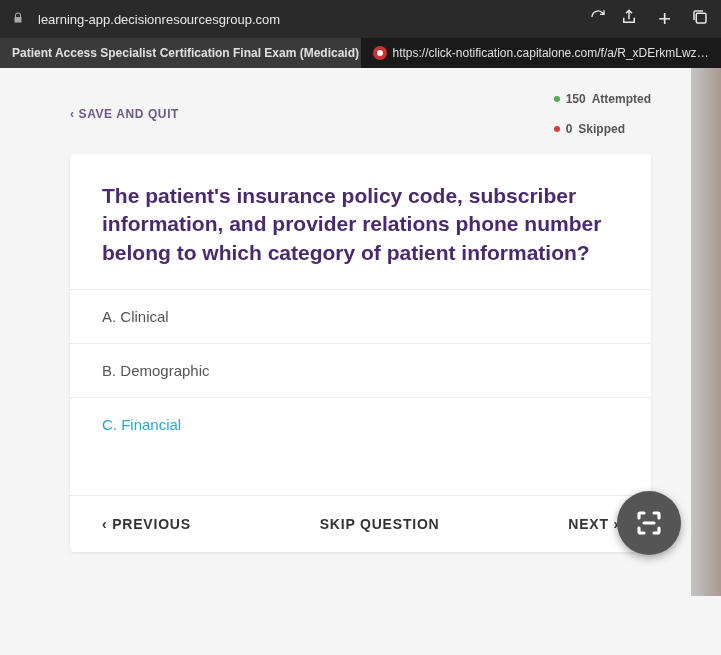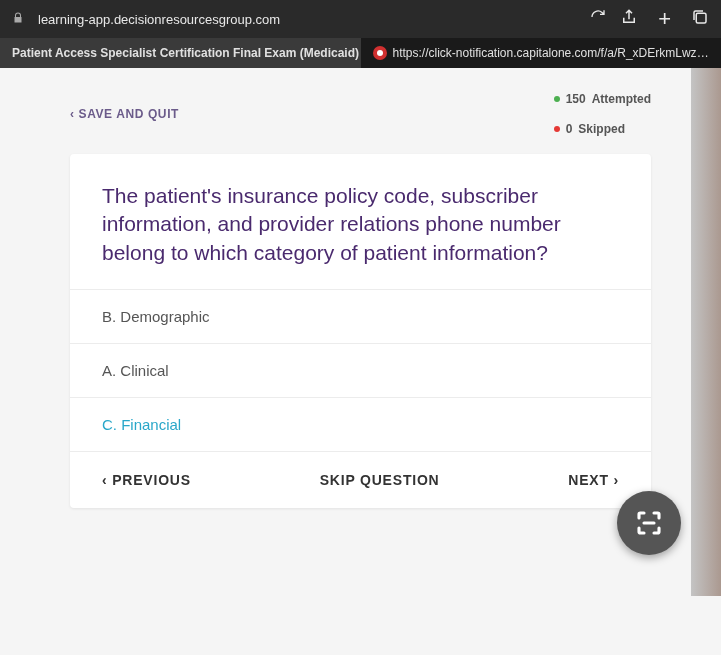--- a/index.html
+++ b/index.html
@@ -21,24 +21,24 @@
     .viewport { background: #f5f5f5; height: 652px; padding: 16px 20px 40px; position: relative; }
     .top-row { display: flex; align-items: center; justify-content: space-between; padding: 8px 50px 18px 50px; }
     .save-quit { color: #6b5b8a; font-size: 12px; font-weight: 700; letter-spacing: 0.6px; cursor: pointer; }
     .stats { display: flex; gap: 16px; font-size: 12px; font-weight: 600; color: #555; flex-direction: column; }
     .stat { display: flex; gap: 6px; align-items: center; }
     .dot { width: 6px; height: 6px; border-radius: 50%; display: inline-block; }
     .dot.green { background: #4caf50; }
     .dot.red { background: #e53935; }
     
     .card { background: #fff; margin: 0 50px; border-radius: 4px; box-shadow: 0 1px 3px rgba(0,0,0,.08); }
-    .question { padding: 28px 32px 22px; color: #4a2a6e; font-size: 21px; font-weight: 400; line-height: 1.35; }
+    .question { padding: 28px 32px 22px; color: #4a2a6e; font-size: 21px; font-weight: 700; line-height: 1.35; }
     .option { padding: 18px 32px; border-top: 1px solid #ececec; color: #555; font-size: 15px; cursor: pointer; }
     .option.selected { color: #2aa7c9; }
-    .nav-row { display: flex; align-items: center; justify-content: space-between; padding: 20px 32px; border-top: 1px solid #ececec; }
+    .nav-row { display: flex; align-items: center; justify-content: space-between; padding: 20px 32px; border-top: 1px solid #ececec; margin-top: 44px; }
     .nav-btn { color: #333; font-size: 14px; font-weight: 700; letter-spacing: 0.8px; cursor: pointer; }
     
     .floating-btn { position: absolute; right: 40px; bottom: 100px; width: 64px; height: 64px; border-radius: 50%; background: #555; display: flex; align-items: center; justify-content: center; cursor: pointer; box-shadow: 0 3px 8px rgba(0,0,0,.35); }
     .floating-btn svg { width: 30px; height: 30px; stroke: #fff; fill: none; stroke-width: 2.5; stroke-linecap: round; }
     
     .bottom-black { background: #000; height: 59px; }
     
     .right-edge { position: absolute; right: 0; top: 68px; bottom: 59px; width: 30px; background: linear-gradient(90deg, rgba(0,0,0,0.2), rgba(80,40,20,0.45)); pointer-events: none; }
   </style>
 </head>
@@ -100,22 +100,22 @@
       <div class="stat">
         <span class="dot red"></span>
         <span>0</span>
         <span>Skipped</span>
       </div>
     </div>
   </div>
 
   <div class="card">
     <div class="question">The patient's insurance policy code, subscriber information, and provider relations phone number belong to which category of patient information?</div>
+    <div class="option">A. Clinical</div>
     <div class="option">B. Demographic</div>
-    <div class="option">A. Clinical</div>
     <div class="option selected">C. Financial</div>
     <div class="nav-row">
       <div class="nav-btn">
         <span>‹ </span><span>PREVIOUS</span>
       </div>
       <div class="nav-btn">SKIP QUESTION</div>
       <div class="nav-btn">
         <span>NEXT</span><span> ›</span>
       </div>
     </div>

